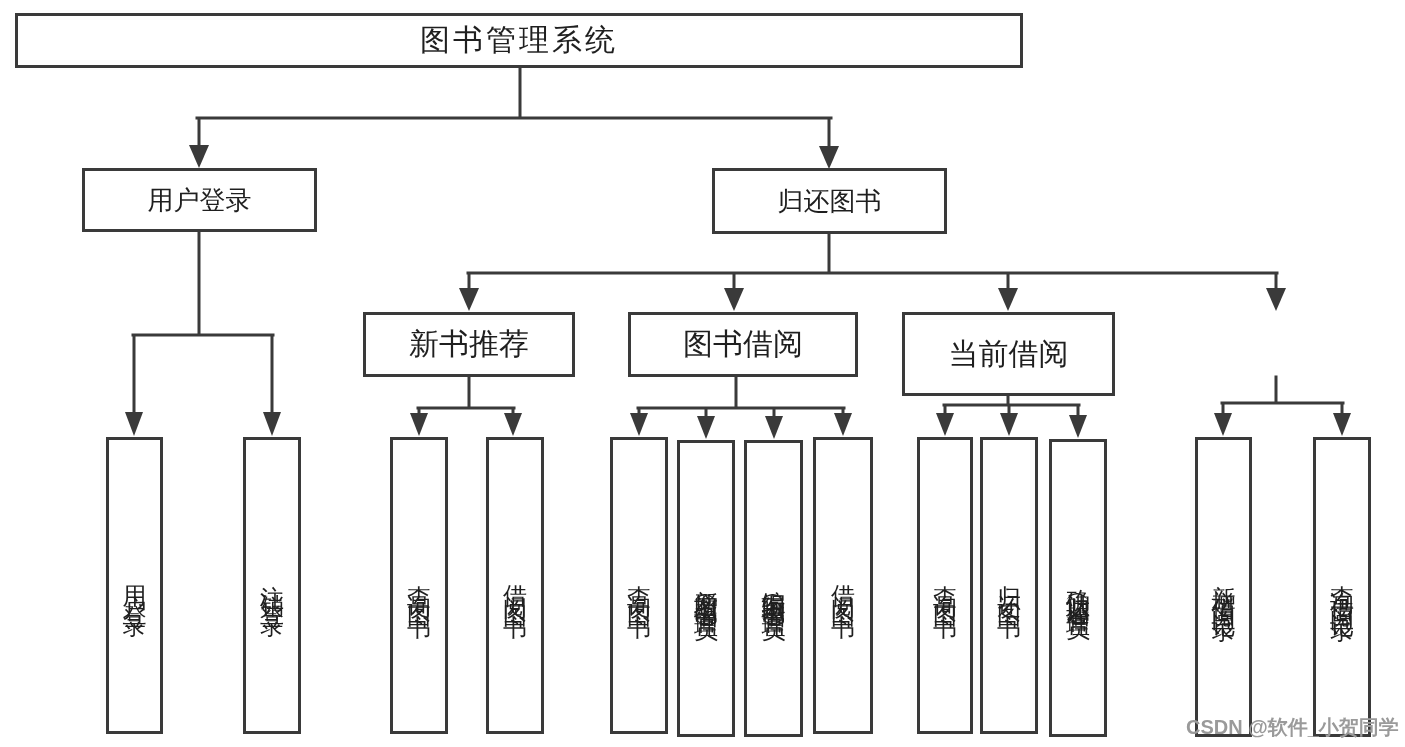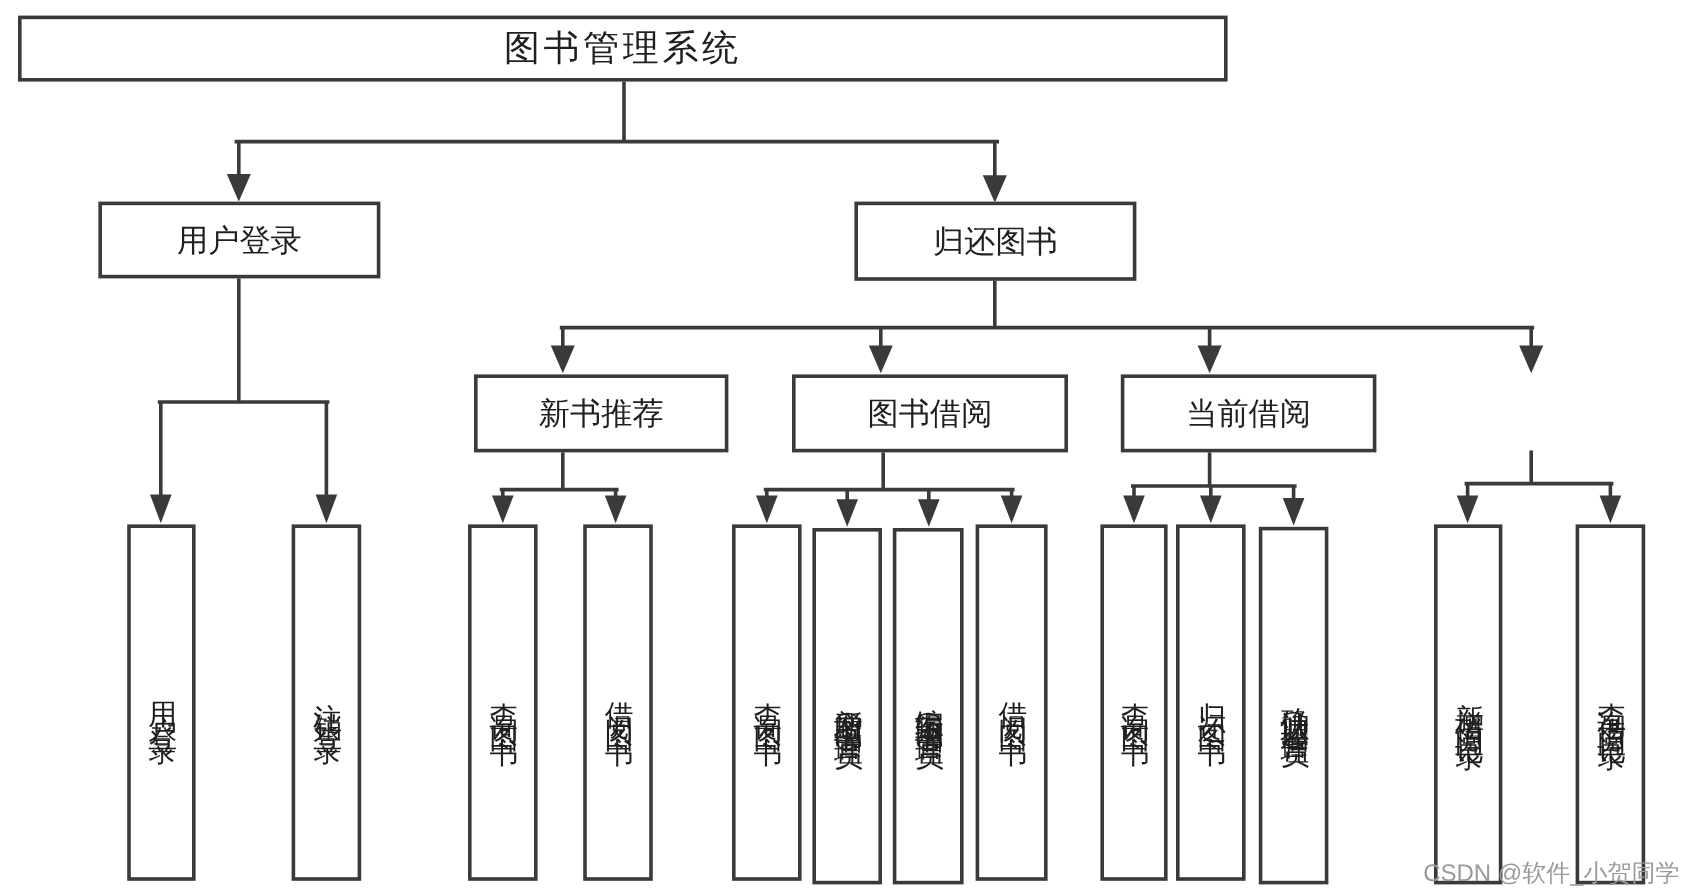--- a/index.html
+++ b/index.html
@@ -33,38 +33,39 @@
     background:var(--box-bg);
     border:3px solid var(--line);
     display:flex;
     align-items:center;
     justify-content:center;
     color:var(--text);
     text-align:center;
   }
   .node.root{font-size:30px;letter-spacing:3px;}
   .node.h2{font-size:26px;}
-  .node.h3{font-size:26px;margin-left:32px;}
+  .node.h3{font-size:30px;}
   .node.v{font-size:24px;}
   .vtext{
     writing-mode:vertical-rl;
     text-orientation:mixed;
     white-space:nowrap;
   }
   .ls4{letter-spacing:10px;}
   .ls6{letter-spacing:7px;}
   .ls9{letter-spacing:4px;}
   .watermark{
     position:absolute;
     z-index:2;
     left:1186px;
     top:714px;
     font-size:20px;
     color:var(--watermark);
     white-space:nowrap;
+    font-weight:bold;
   }
 </style>
 </head>
 <body>
 
 <div class="stage">
 
   <svg class="connectors" width="1405" height="747" viewBox="0 0 1405 747">
 
     <g>
@@ -125,21 +126,21 @@
   <div class="node h2" style="left:712px;top:168px;width:235px;height:66px">
     <span>归还图书</span>
   </div>
 
   <div class="node h3" style="left:363px;top:312px;width:212px;height:65px">
     <span>新书推荐</span>
   </div>
   <div class="node h3" style="left:628px;top:312px;width:230px;height:65px">
     <span>图书借阅</span>
   </div>
-  <div class="node h3" style="left:902px;top:312px;width:213px;height:65px">
+  <div class="node h3" style="left:902px;top:312px;width:213px;height:84px">
     <span>当前借阅</span>
   </div>
 
   <div class="node v" style="left:106px;top:437px;width:57px;height:297px">
     <span class="vtext ls4">用户登录</span>
   </div>
   <div class="node v" style="left:243px;top:437px;width:58px;height:297px">
     <span class="vtext ls4">注销登录</span>
   </div>
 

